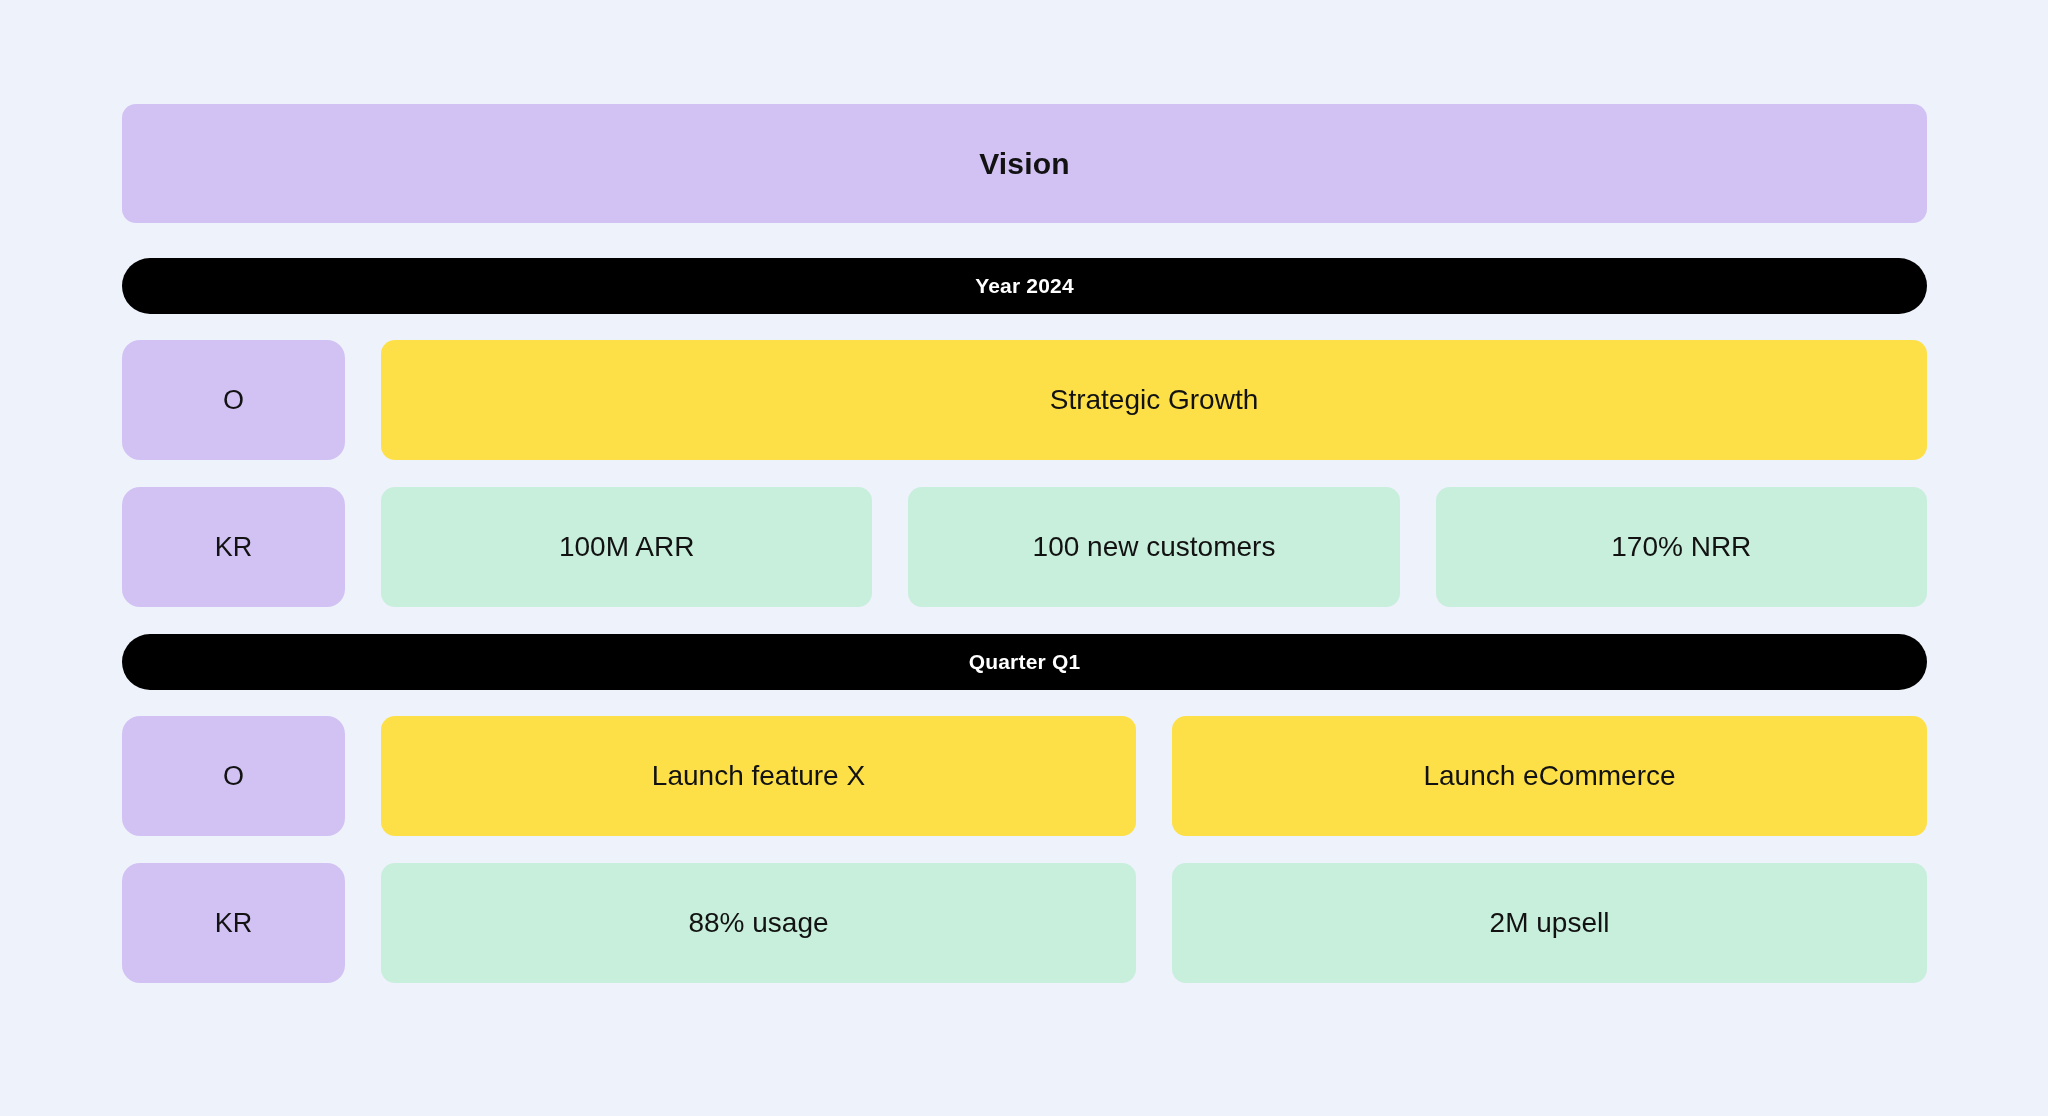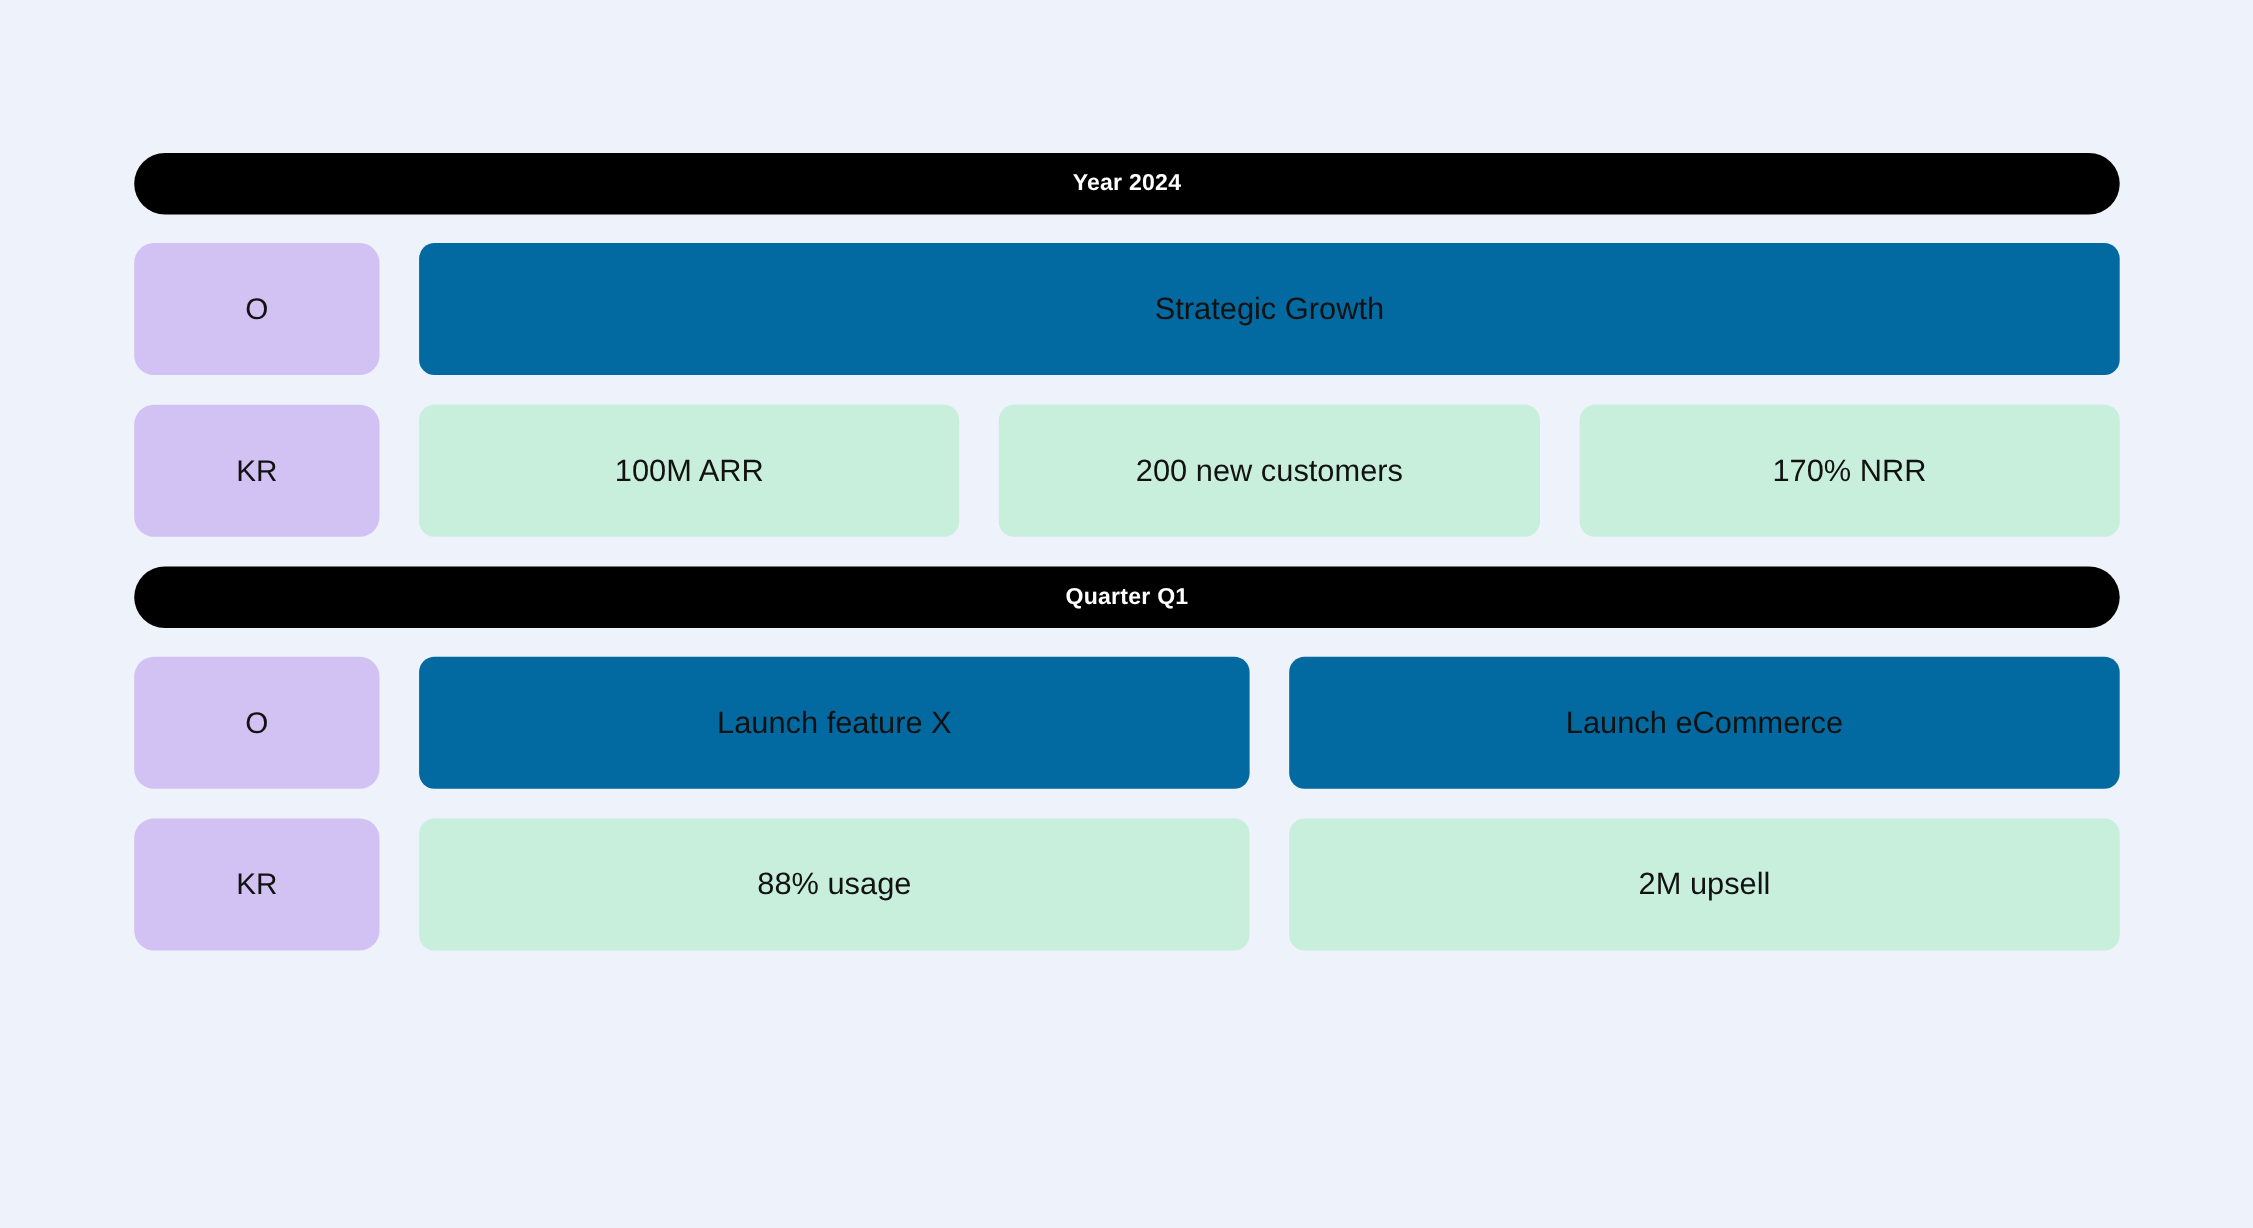--- a/index.html
+++ b/index.html
@@ -96,28 +96,31 @@
     justify-content: center;
     text-align: center;
     color: #121212;
     font-size: 28px;
     font-weight: 500;
     padding: 0 14px;
     box-sizing: border-box;
     flex: 1;
   }
 
-  .card.objective { background: #0369a1; justify-content: center; }
+  .card.objective { background: #fde047; justify-content: center; }
   .card.keyresult { background: #c8eedc; }
 </style>
 </head>
 <body>
 
 <div class="board">
 
+  <div class="vision-card">
+    <span>Vision</span>
+  </div>
   <div class="gap-after-vision"></div>
 
   <div class="period-bar">
     <span>Year 2024</span>
   </div>
   <div class="gap-after-period"></div>
 
   <div class="row">
     <div class="label-chip">
       <span>O</span>
@@ -132,21 +135,21 @@
 
   <div class="row">
     <div class="label-chip">
       <span>KR</span>
     </div>
     <div class="cards">
       <div class="card keyresult">
         <span>100M ARR</span>
       </div>
       <div class="card keyresult">
-        <span>200 new customers</span>
+        <span>100 new customers</span>
       </div>
       <div class="card keyresult">
         <span>170% NRR</span>
       </div>
     </div>
   </div>
   <div class="gap-before-period"></div>
 
   <div class="period-bar">
     <span>Quarter Q1</span>

